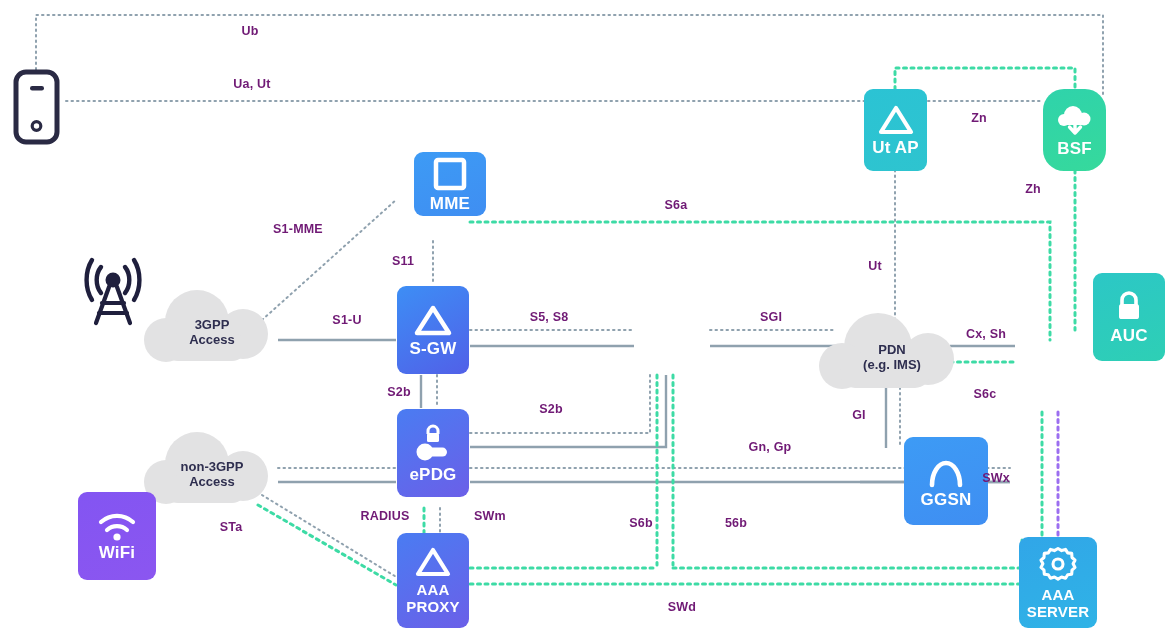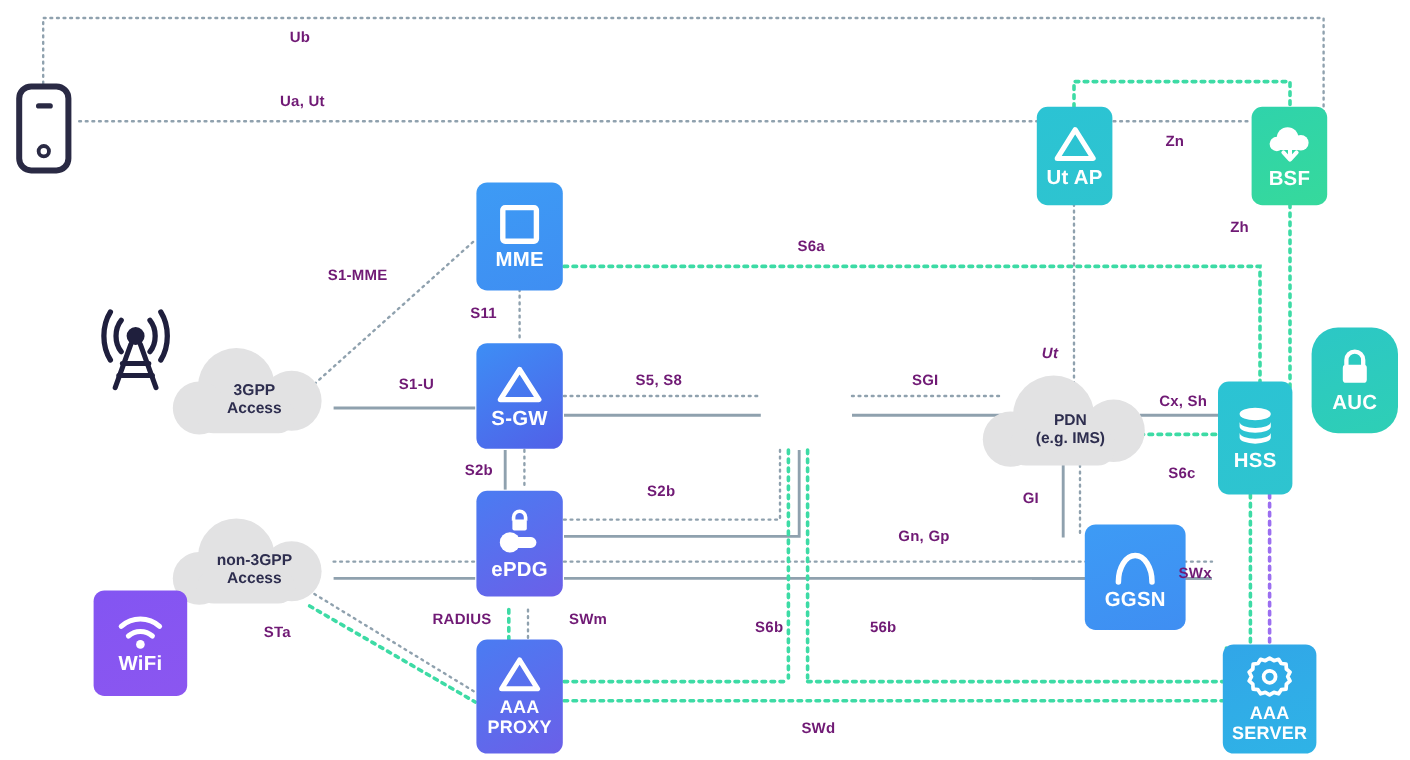--- a/index.html
+++ b/index.html
@@ -46,22 +46,22 @@
     text-align: center;
     white-space: pre-line;
   }
   .node.two-line .nlabel { font-size: 15px; line-height: 17px; }
 
   .bx-blue      { background: linear-gradient(160deg,#3d9bf5 0%,#3f8ef2 100%); }
   .bx-bluegrad  { background: linear-gradient(150deg,#3d8ef5 0%,#5160e8 100%); }
   .bx-indigo    { background: linear-gradient(150deg,#4a7cf2 0%,#6b5fe8 100%); }
   .bx-skyblue   { background: linear-gradient(160deg,#31a6e8 0%,#2fb3e6 100%); }
   .bx-cyan      { background: linear-gradient(160deg,#2bc3d4 0%,#2ec4cf 100%); }
-  .bx-teal      { background: linear-gradient(160deg,#2cc7c6 0%,#2ecfb5 100%); border-radius: 22px; }
-  .bx-green     { background: linear-gradient(160deg,#2fd3ab 0%,#36d99c 100%); }
+  .bx-teal      { background: linear-gradient(160deg,#2cc7c6 0%,#2ecfb5 100%); }
+  .bx-green     { background: linear-gradient(160deg,#2fd3ab 0%,#36d99c 100%); border-radius: 21px; }
   .bx-purple    { background: linear-gradient(160deg,#8355f2 0%,#8b56f0 100%); }
 
   
   .cloud {
     position: absolute;
     z-index: 4;
     display: flex;
     align-items: center;
     justify-content: center;
   }
@@ -241,21 +241,21 @@
         <g fill="none" stroke="#fff" stroke-width="4.2" stroke-linecap="round">
           <path d="M4,11 a24,24 0 0 1 32,0"></path>
           <path d="M10,19 a15,15 0 0 1 20,0"></path>
         </g>
         <circle cx="20" cy="26" r="3.6" fill="#fff"></circle>
       </svg>
     </span>
     <span class="nlabel">WiFi</span>
   </div>
 
-  <div class="node bx-blue" style="left:397px; top:152px; width:72px; height:90px;">
+  <div class="node bx-blue" style="left:414px; top:152px; width:72px; height:64px;">
     <span class="glyph">
       <svg width="36" height="36" viewBox="0 0 36 36" xmlns="http://www.w3.org/2000/svg">
         <rect x="4" y="4" width="28" height="28" rx="2" fill="none" stroke="#fff" stroke-width="4.5"></rect>
       </svg>
     </span>
     <span class="nlabel">MME</span>
   </div>
 
   <div class="node bx-bluegrad" style="left:397px; top:286px; width:72px; height:88px;">
     <span class="glyph">
@@ -315,32 +315,20 @@
           <circle cx="29" cy="15" r="6.5"></circle>
           <circle cx="9" cy="16" r="6"></circle>
           <rect x="8" y="12" width="22" height="9" rx="4.5"></rect>
         </g>
         <path d="M20,16 L20,28 M14.5,23 L20,29 L25.5,23" fill="none" stroke="#fff" stroke-width="3.4" stroke-linecap="round" stroke-linejoin="round"></path>
       </svg>
     </span>
     <span class="nlabel">BSF</span>
   </div>
 
-  <div class="node bx-cyan" style="left:1015px; top:318px; width:62px; height:94px;">
-    <span class="glyph">
-      <svg width="36" height="34" viewBox="0 0 36 34" xmlns="http://www.w3.org/2000/svg">
-        <g fill="#fff">
-          <ellipse cx="18" cy="7" rx="13" ry="5.2"></ellipse>
-          <path d="M5,13.5 a13,5.2 0 0 0 26,0 v4 a13,5.2 0 0 1 -26,0 z"></path>
-          <path d="M5,22.5 a13,5.2 0 0 0 26,0 v4 a13,5.2 0 0 1 -26,0 z"></path>
-        </g>
-      </svg>
-    </span>
-    <span class="nlabel">HSS</span>
-  </div>
 
   <div class="node bx-teal" style="left:1093px; top:273px; width:72px; height:88px;">
     <span class="glyph">
       <svg width="32" height="34" viewBox="0 0 32 34" xmlns="http://www.w3.org/2000/svg">
         <path d="M9,15 v-5 a7,7 0 0 1 14,0 v5" fill="none" stroke="#fff" stroke-width="3.6"></path>
         <rect x="6" y="14" width="20" height="15" rx="2.6" fill="#fff"></rect>
       </svg>
     </span>
     <span class="nlabel">AUC</span>
   </div>
@@ -362,21 +350,21 @@
   <div class="lab" style="left:250px; top:31px;">Ub</div>
   <div class="lab" style="left:252px; top:84px;">Ua, Ut</div>
   <div class="lab" style="left:979px; top:118px;">Zn</div>
   <div class="lab" style="left:1033px; top:189px;">Zh</div>
   <div class="lab" style="left:676px; top:205px;">S6a</div>
   <div class="lab" style="left:298px; top:229px;">S1-MME</div>
   <div class="lab" style="left:403px; top:261px;">S11</div>
   <div class="lab" style="left:347px; top:320px;">S1-U</div>
   <div class="lab" style="left:549px; top:317px;">S5, S8</div>
   <div class="lab" style="left:771px; top:317px;">SGI</div>
-  <div class="lab" style="left:875px; top:294px;font-style:italic;">Ut</div>
+  <div class="lab" style="left:875px; top:266px;">Ut</div>
   <div class="lab" style="left:986px; top:334px;">Cx, Sh</div>
   <div class="lab" style="left:399px; top:392px;">S2b</div>
   <div class="lab" style="left:551px; top:409px;">S2b</div>
   <div class="lab" style="left:985px; top:394px;">S6c</div>
   <div class="lab" style="left:859px; top:415px;">GI</div>
   <div class="lab" style="left:770px; top:447px;">Gn, Gp</div>
   <div class="lab" style="left:996px; top:478px;">SWx</div>
   <div class="lab" style="left:231px; top:527px;">STa</div>
   <div class="lab" style="left:385px; top:516px;">RADIUS</div>
   <div class="lab" style="left:490px; top:516px;">SWm</div>

